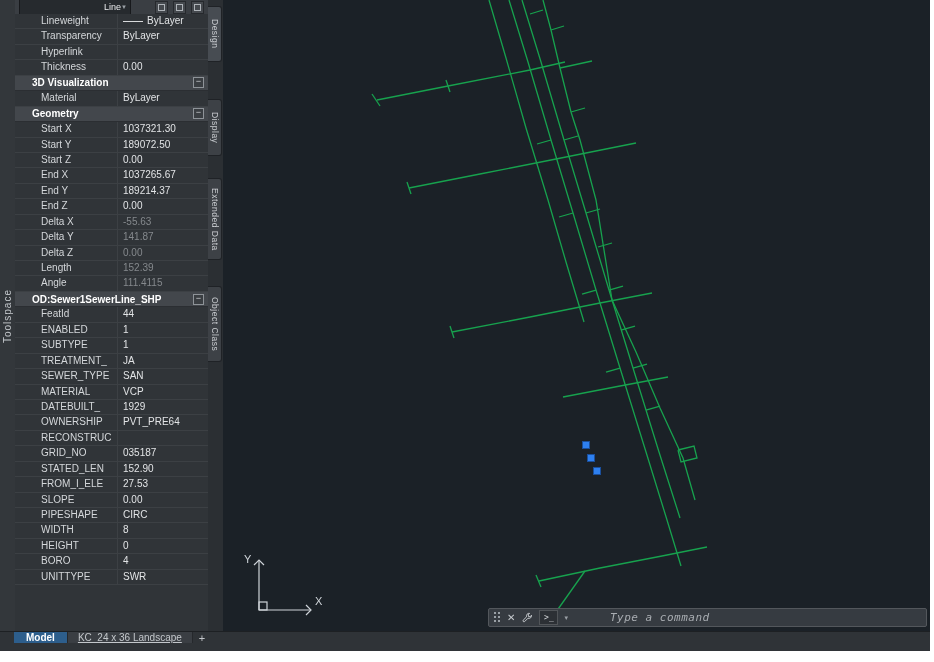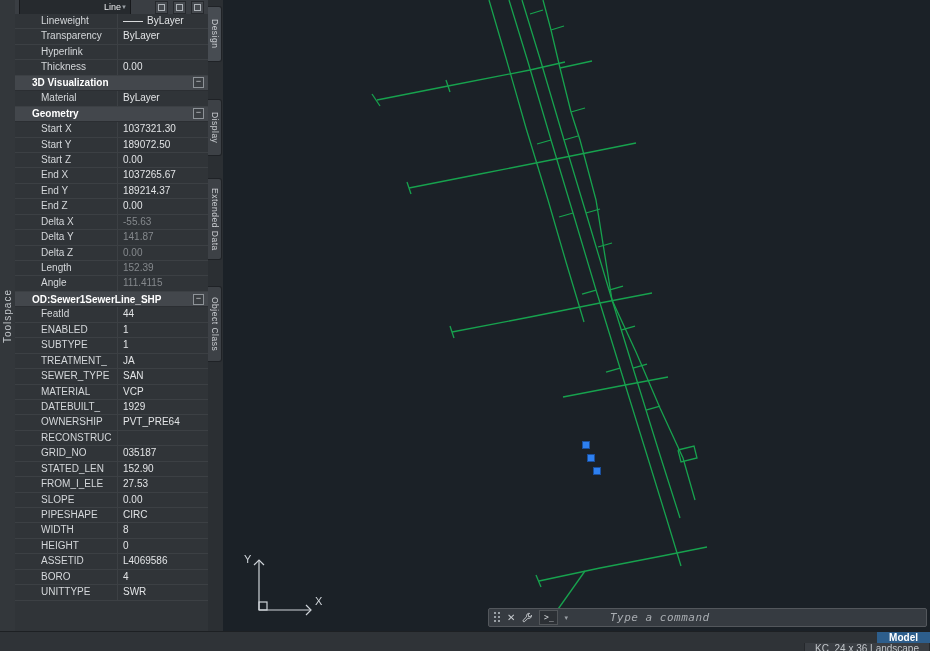--- a/index.html
+++ b/index.html
@@ -63,25 +63,25 @@
     box-shadow:0 4px 0 #9aa0a6,0 8px 0 #9aa0a6,4px 0 0 #9aa0a6,4px 4px 0 #9aa0a6,4px 8px 0 #9aa0a6;}
   .cmd-close{color:#c7cbcf;font-size:10px;line-height:10px;cursor:pointer;}
   .cmd-prompt{min-width:17px;height:13px;background:#2c3035;border:1px solid #515559;color:#d0d3d6;
     font-size:8px;display:flex;align-items:center;justify-content:center;font-family:"DejaVu Sans Mono",monospace;}
   .cmd-drop{color:#9aa0a6;font-size:7px;}
   .cmd-text{font-style:italic;color:#a9adb2;font-size:11px;letter-spacing:0.5px;flex:1;
     font-family:"DejaVu Sans Mono",monospace;margin-left:36px;}
 
   
   .tabs-bar{position:absolute;left:0;right:0;bottom:0;height:19px;background:#2f3337;border-top:1px solid #1d2023;
-    display:flex;align-items:flex-end;padding-left:14px;flex-direction:column;}
+    display:flex;align-items:flex-start;padding-left:14px;}
   .model-tab{background:#2d5e8c;color:#ffffff;font-size:10px;font-weight:bold;display:flex;align-items:center;
     padding:0 12px;cursor:pointer;}
   .layout-tab{background:#3a3e43;color:#c3c7cb;font-size:10px;display:flex;align-items:center;padding:0 10px;
-    border-left:1px solid #25282c;border-right:1px solid #25282c;cursor:pointer;}
+    border-left:1px solid #25282c;border-right:1px solid #25282c;cursor:pointer;text-decoration:underline;}
   .add-tab{width:18px;color:#c3c7cb;font-size:11px;display:flex;align-items:center;justify-content:center;cursor:pointer;}
 </style>
 </head>
 <body>
 
 <div class="app">
 
   <div class="toolspace-strip">
     <span class="vtext-up">Toolspace</span>
   </div>
@@ -236,24 +236,20 @@
           <div class="cell label">PIPESHAPE</div>
           <div class="cell value"><span>CIRC</span></div>
         </div>
         <div class="prop-row">
           <div class="cell label">WIDTH</div>
           <div class="cell value"><span>8</span></div>
         </div>
         <div class="prop-row">
           <div class="cell label">HEIGHT</div>
           <div class="cell value"><span>0</span></div>
-        </div>
-        <div class="prop-row">
-          <div class="cell label">ASSETID</div>
-          <div class="cell value"><span>L4069586</span></div>
         </div>
         <div class="prop-row">
           <div class="cell label">BORO</div>
           <div class="cell value"><span>4</span></div>
         </div>
         <div class="prop-row">
           <div class="cell label">UNITTYPE</div>
           <div class="cell value"><span>SWR</span></div>
         </div>
       </div>

